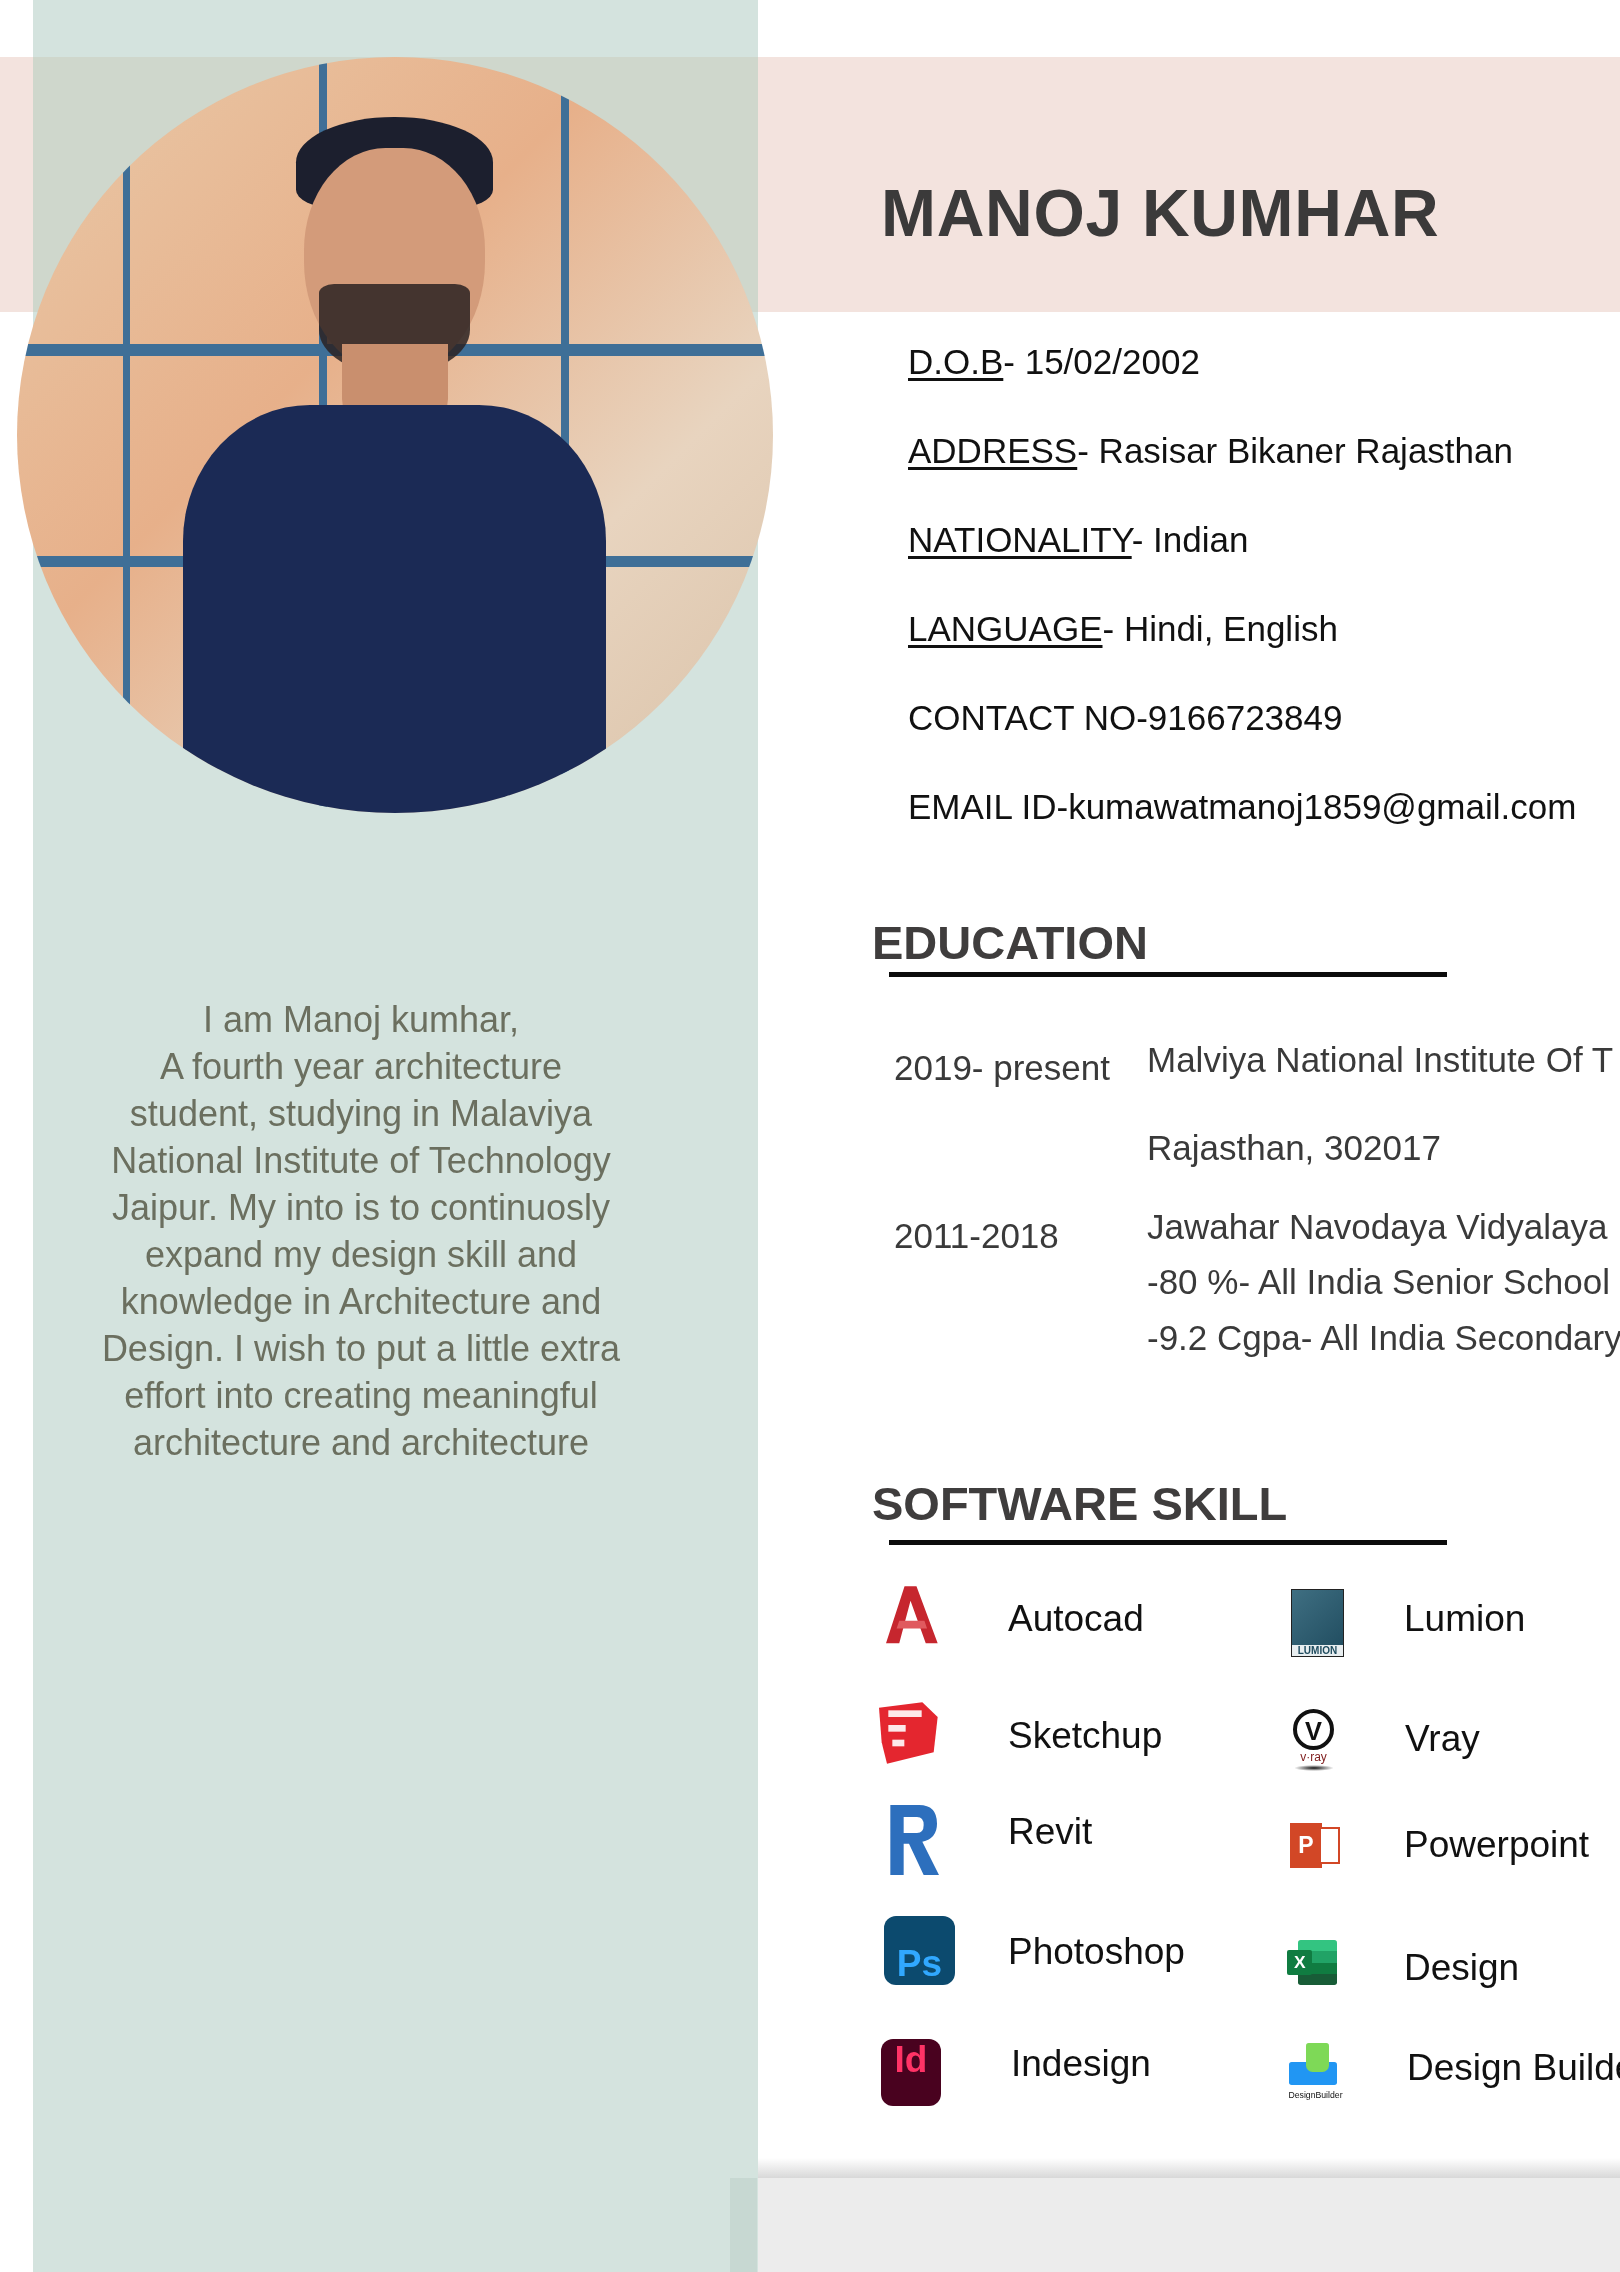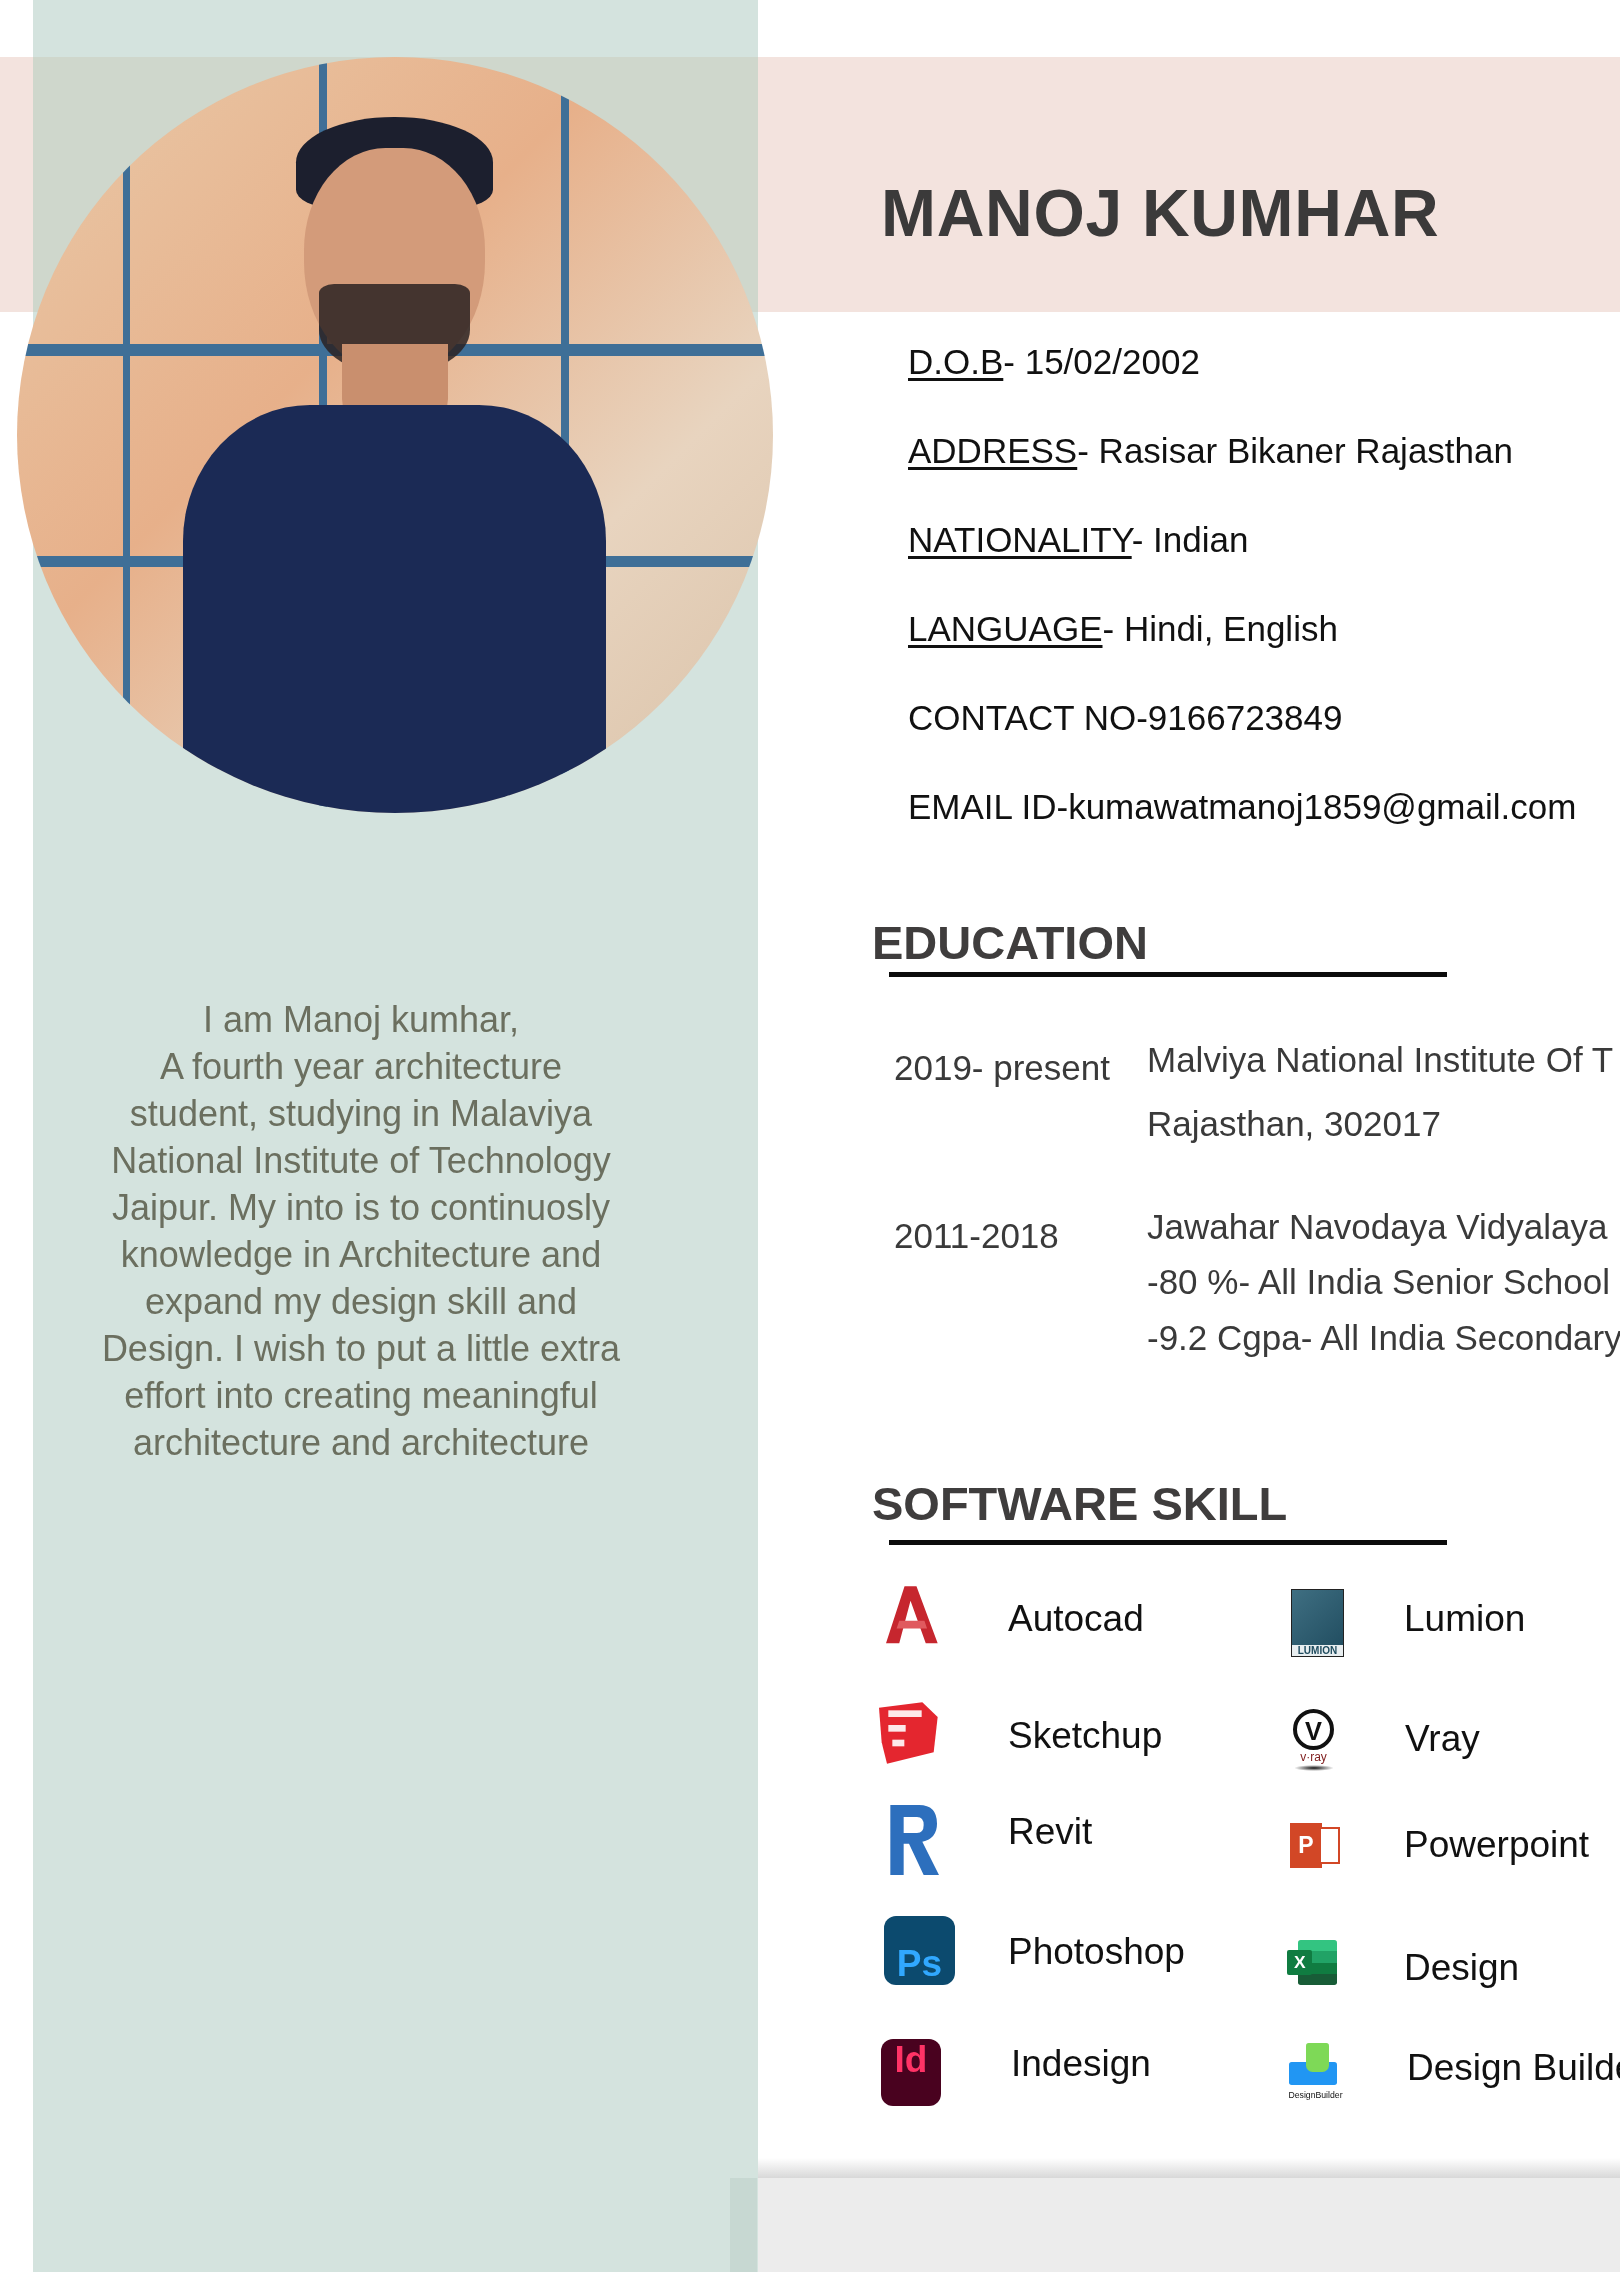--- a/index.html
+++ b/index.html
@@ -78,42 +78,42 @@
   <div class="neck"></div>
   <div class="shirt"></div>
 </div>
 
 <div class="abs" id="bio">
   <div>I am Manoj kumhar,</div>
   <div>A fourth year architecture</div>
   <div>student, studying in Malaviya</div>
   <div>National Institute of Technology</div>
   <div>Jaipur. My into is to continuosly</div>
+  <div>expand my design skill and</div>
   <div>knowledge in Architecture and</div>
-  <div>expand my design skill and</div>
   <div>Design. I wish to put a little extra</div>
   <div>effort into creating meaningful</div>
   <div>architecture and architecture</div>
 </div>
 
 <div class="abs" id="name">MANOJ KUMHAR</div>
 
 <div class="abs info" style="top:342px"><span class="k u">D.O.B</span><span>-  </span><span>15/02/2002</span></div>
 <div class="abs info" style="top:431px"><span class="k u">ADDRESS</span><span>- </span><span>Rasisar Bikaner Rajasthan</span></div>
 <div class="abs info" style="top:520px"><span class="k u">NATIONALITY</span><span>- </span><span>Indian</span></div>
 <div class="abs info" style="top:609px"><span class="k u">LANGUAGE</span><span>- </span><span>Hindi, English</span></div>
 <div class="abs info" style="top:698px"><span class="k">CONTACT NO</span><span>-</span><span>9166723849</span></div>
 <div class="abs info" style="top:787px"><span class="k">EMAIL ID</span><span>-</span><span>kumawatmanoj1859@gmail.com</span></div>
 
 <div class="abs section-title" style="top:915px">EDUCATION</div>
 <div class="abs section-rule" style="top:972px"></div>
 
 <div class="abs edu-date" style="top:1048px">2019- present</div>
 <div class="abs edu-line" style="top:1040px">Malviya National Institute Of T</div>
-<div class="abs edu-line" style="top:1104px">Rajasthan, 302017</div>
+<div class="abs edu-line" style="top:1128px">Rajasthan, 302017</div>
 
 <div class="abs edu-date" style="top:1216px">2011-2018</div>
 <div class="abs edu-line" style="top:1207px">Jawahar Navodaya Vidyalaya</div>
 <div class="abs edu-line" style="top:1262px">-80 %- All India Senior School</div>
 <div class="abs edu-line" style="top:1318px">-9.2 Cgpa- All India Secondary</div>
 
 <div class="abs section-title" style="top:1476px">SOFTWARE SKILL</div>
 <div class="abs section-rule" style="top:1540px"></div>
 
 <svg class="icon" style="left:886px;top:1586px" width="53" height="60" viewBox="0 0 80 90">

